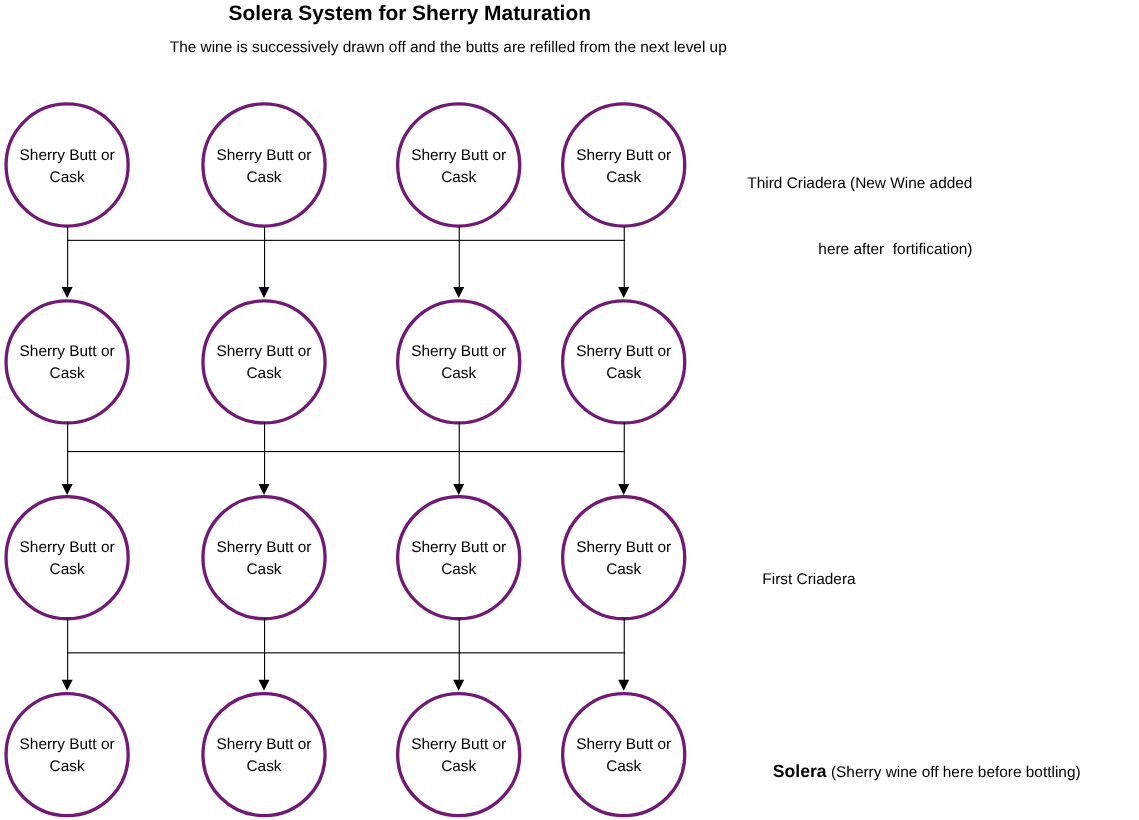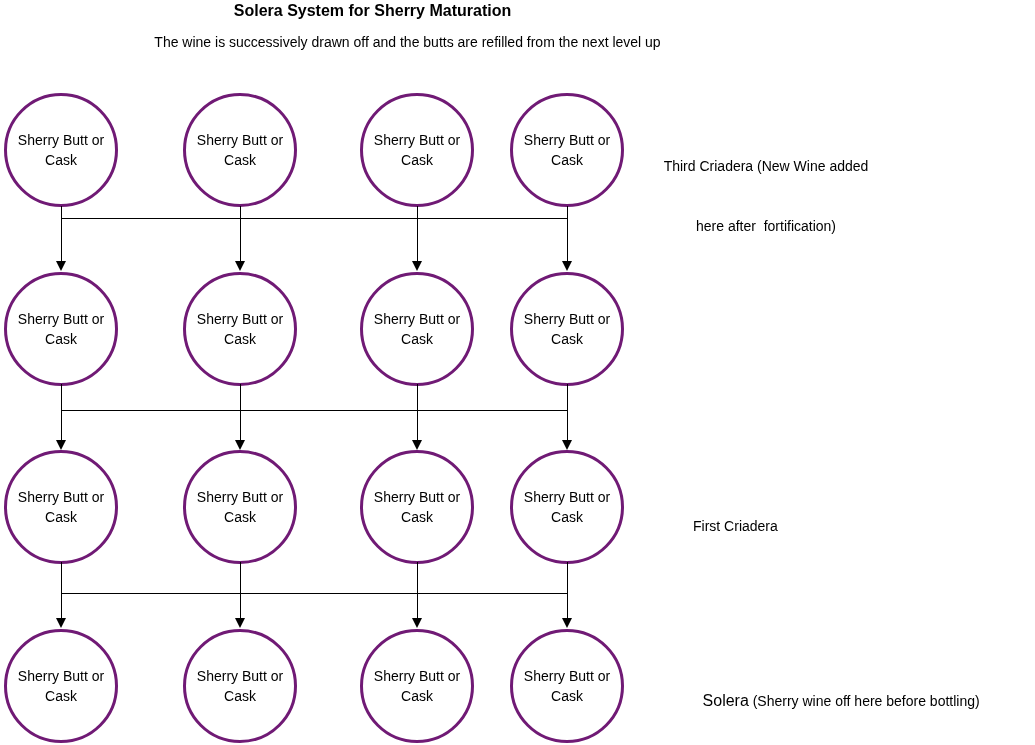--- a/index.html
+++ b/index.html
@@ -12,21 +12,21 @@
     width: 1035px;
     height: 745px;
     background: #ffffff;
     color: #000000;
     overflow: hidden;
   }
   .title {
     position: absolute;
     top: 2px; left: 0; width: 745px;
     text-align: center;
-    font-size: 16px;
+    font-size: 19px;
     font-weight: bold;
     white-space: pre;
   }
   .subtitle {
     position: absolute;
     top: 34px; left: 35px; width: 745px;
     text-align: center;
     font-size: 14px;
     white-space: pre;
   }
@@ -59,25 +59,25 @@
     position: absolute;
     width: 0; height: 0;
     border-left: 5px solid transparent;
     border-right: 5px solid transparent;
     border-top: 10px solid #000000;
   }
   .rowlabel {
     position: absolute;
     font-size: 14px;
     line-height: 20px;
-    text-align: center;
+    text-align: right;
     white-space: pre;
   }
   .rowlabel .bold-part {
-    font-weight: normal;
+    font-weight: bold;
     font-size: 16px;
     white-space: pre;
   }
   .rowlabel .rest-part {
     font-size: 14px;
     white-space: pre;
   }
 </style>
 </head>
 <body>

